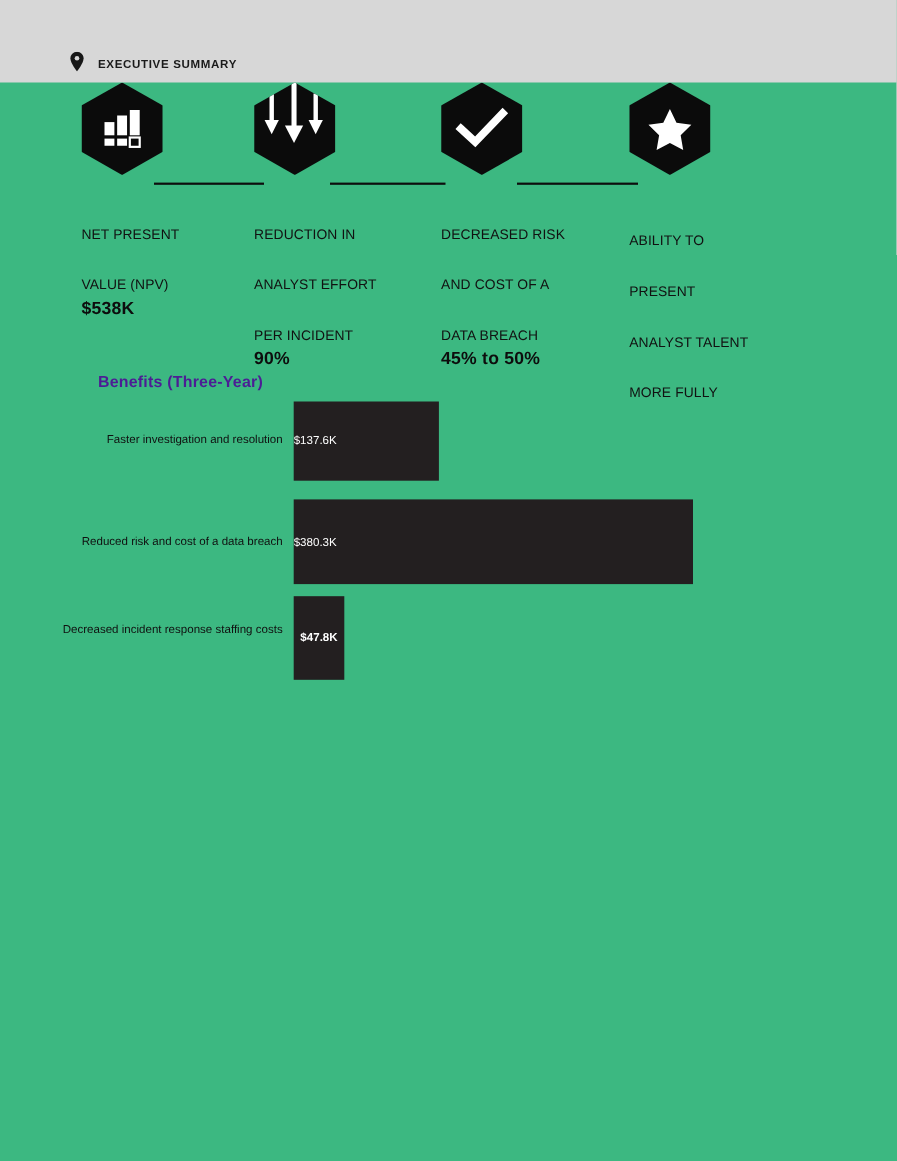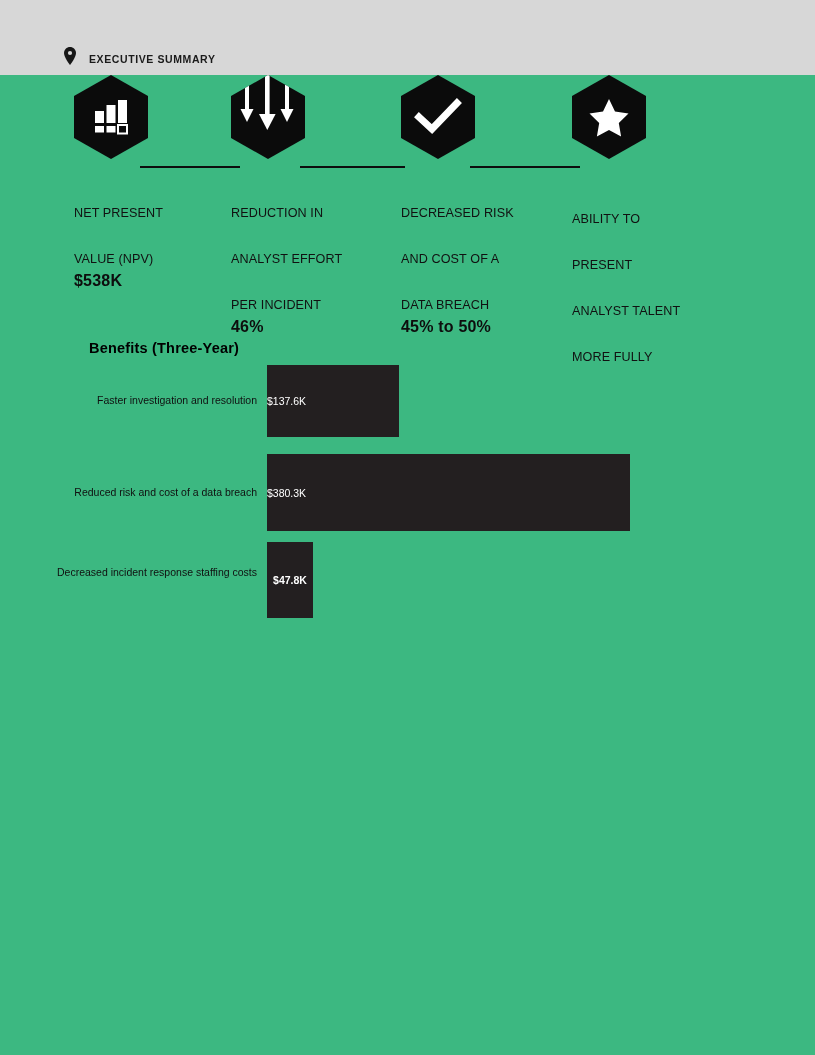--- a/index.html
+++ b/index.html
@@ -50,21 +50,21 @@
     font-size: 12.6px; color: #111; line-height: 19px; letter-spacing: 0.1px; margin-top: 27px;
   }
   .kpi-value {
     font-size: 16px; font-weight: bold; color: #0d0d0d;
     margin-top: 3px; letter-spacing: 0.2px;
   }
 
   
   .chart-title {
     position: absolute; left: 89px; top: 265px;
-    font-size: 14.5px; font-weight: bold; color: #000000; letter-spacing: 0.2px;
+    font-size: 14.5px; font-weight: bold; color: #4c1d95; letter-spacing: 0.2px;
   }
   .bars { position: absolute; left: 0; top: 290px; width: 815px; }
   .bar-row { position: absolute; left: 0; display: flex; align-items: center; }
   .bar-label {
     position: absolute; right: 0; width: 210px; text-align: right;
     font-size: 10.5px; color: #101010; line-height: 13px;
   }
   .bar-rect {
     position: absolute; background: #231f20;
     display: flex; align-items: center; justify-content: flex-start;
@@ -130,21 +130,21 @@
                 <rect x="48" y="18" width="4" height="28"></rect>
                 <polygon points="43.5,42 56.5,42 50,55"></polygon>
               </g>
             </svg>
           </span>
         </div>
         <div class="kpi-text">
           <div class="kpi-label">REDUCTION IN</div>
           <div class="kpi-label">ANALYST EFFORT</div>
           <div class="kpi-label">PER INCIDENT</div>
-          <div class="kpi-value">46%</div>
+          <div class="kpi-value">90%</div>
         </div>
       </div>
 
       <div class="hex-item" style="left:401px; width:155px;">
         <div class="hex" style="margin:0;">
           <span>
             <svg width="44" height="34" viewBox="0 0 44 34">
               <polyline points="3,17 16,29 41,3" fill="none" stroke="#fff" stroke-width="7" stroke-linecap="square" stroke-linejoin="miter"></polyline>
             </svg>
           </span>

